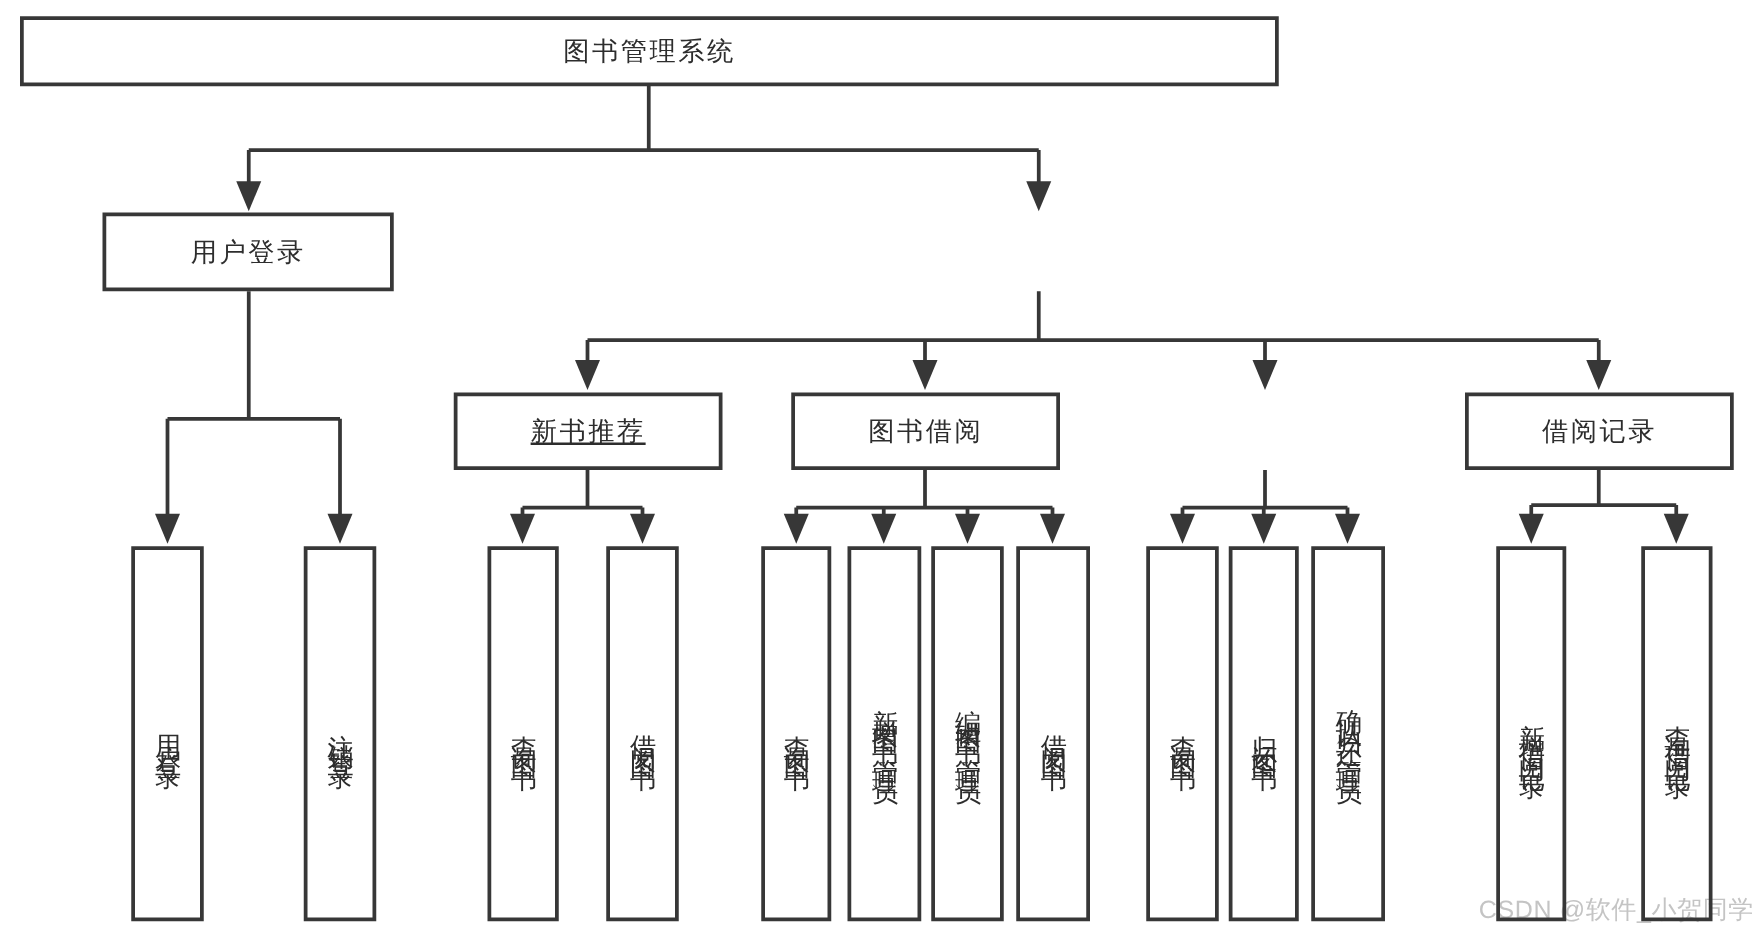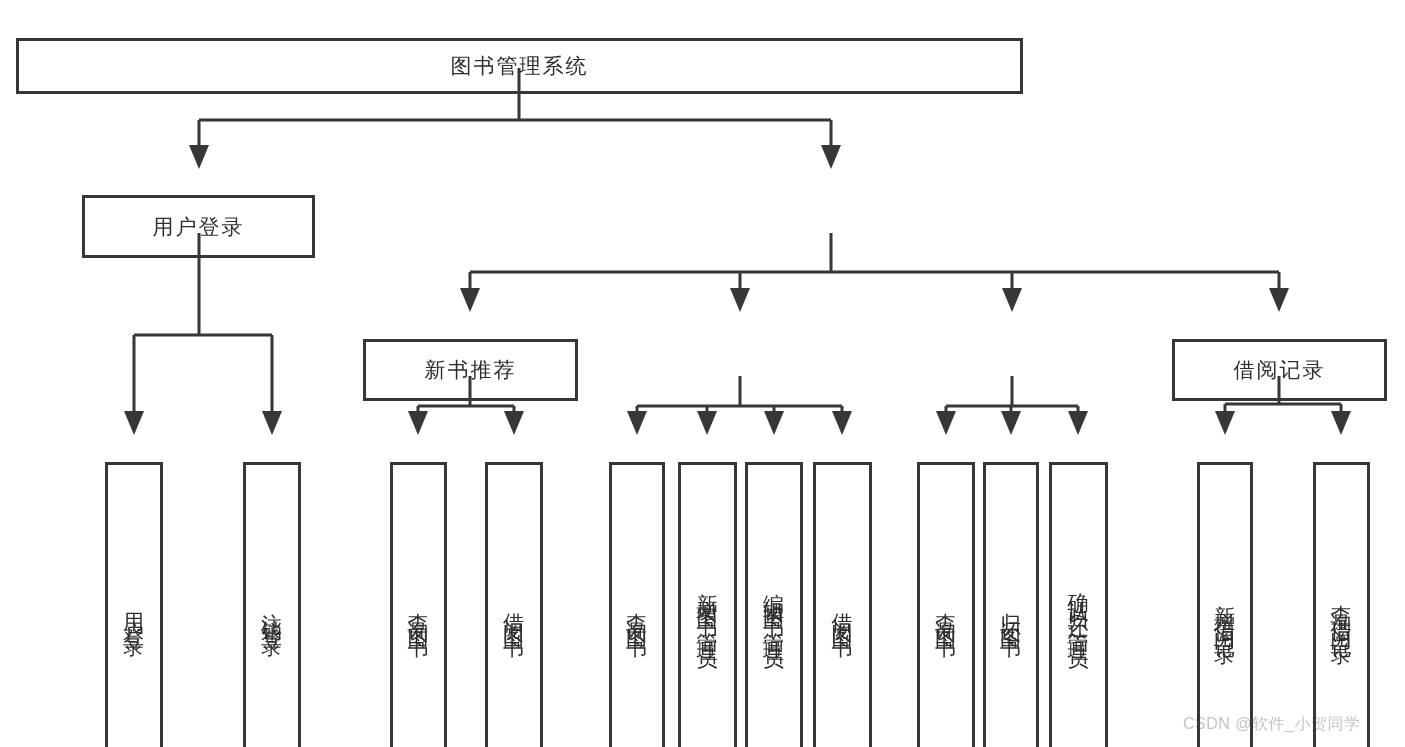--- a/index.html
+++ b/index.html
@@ -12,36 +12,35 @@
   }
   .node{
     position:absolute;
     box-sizing:border-box;
     border:3px solid #373737;
     background:transparent;
     color:#2d2d2d;
     display:flex;align-items:center;justify-content:center;
     z-index:2;
     text-align:right;
-    margin-top:25px;
   }
   .h{font-size:21px;letter-spacing:2px;}
   .v{
     writing-mode:vertical-rl;
     font-size:21px;
     letter-spacing:8px;
     line-height:1;
   }
   .wires{position:absolute;left:0;top:0;z-index:2;}
   .wires path{stroke:#373737;stroke-width:3;fill:none;}
   .wires path.arrow{stroke:none;fill:#373737;}
   .watermark{
     position:absolute;
     left:1183px;top:714px;
-    font-size:16px;
+    font-size:20px;
     letter-spacing:0.5px;
     color:#c4c4c4;
     z-index:1;
     white-space:nowrap;
   }
 </style>
 </head>
 <body>
 
 <div class="stage">
@@ -79,21 +78,22 @@
 
     <path d="M1279 376 V404 M1225 404 H1341 M1225 404 V416 M1341 404 V416"></path>
     <path class="arrow" d="M1215 411 H1235 L1225 435 Z"></path>
     <path class="arrow" d="M1331 411 H1351 L1341 435 Z"></path>
   </svg>
 
   <div class="node h" style="left:16px;top:13px;width:1007px;height:56px;">图书管理系统</div>
 
   <div class="node h" style="left:82px;top:170px;width:233px;height:63px;">用户登录</div>
 
-  <div class="node h" style="left:363px;top:314px;width:215px;height:62px;">新书推荐</div>
+  <div class="node h" style="left:363px;top:314px;width:215px;height:62px;text-decoration:underline;">新书推荐</div>
+  <div class="node h" style="left:633px;top:314px;width:215px;height:62px;">图书借阅</div>
   <div class="node h" style="left:1172px;top:314px;width:215px;height:62px;">借阅记录</div>
 
   <div class="node v" style="left:105px;top:437px;width:58px;height:300px;">用户登录</div>
   <div class="node v" style="left:243px;top:437px;width:58px;height:300px;">注销登录</div>
 
   <div class="node v" style="left:390px;top:437px;width:57px;height:300px;">查询图书</div>
   <div class="node v" style="left:485px;top:437px;width:58px;height:300px;">借阅图书</div>
 
   <div class="node v" style="left:609px;top:437px;width:56px;height:300px;">查询图书</div>
   <div class="node v" style="left:678px;top:437px;width:59px;height:300px;">新增图书（管理员）</div>

